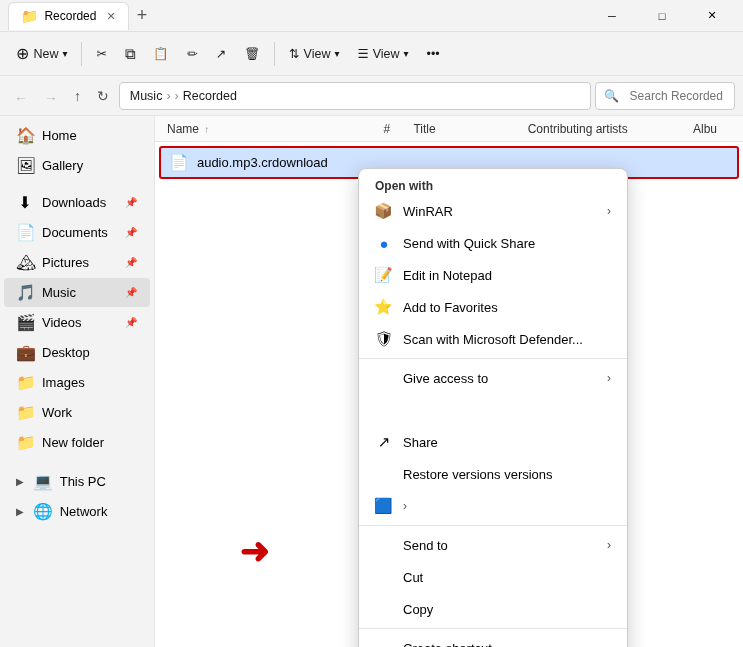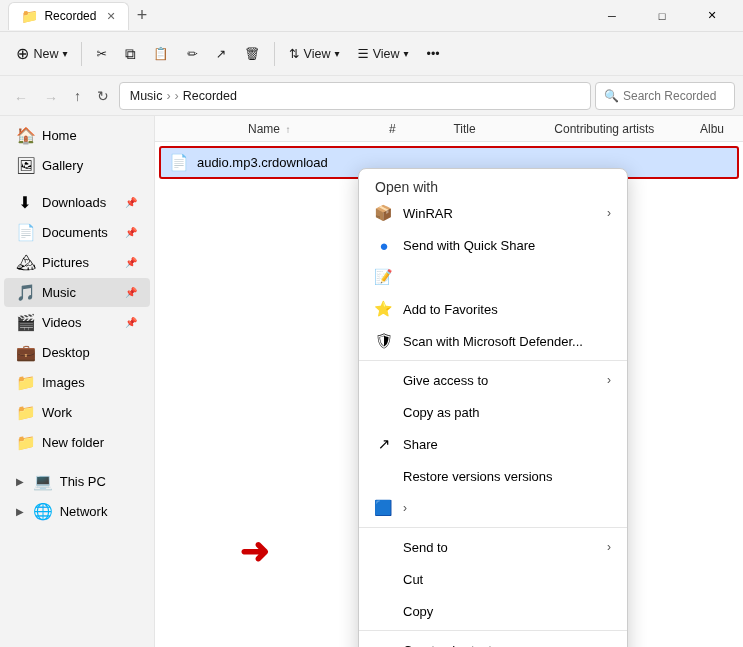--- a/index.html
+++ b/index.html
@@ -57,42 +57,42 @@
     .sidebar-expand { font-size: 10px; color: #555; margin-right: 2px; }
 
     
     .content { flex: 1; background: #fff; display: flex; flex-direction: column; }
 
     
     .col-headers {
       display: flex; align-items: center; height: 26px; border-bottom: 1px solid #e5e5e5; background: #fafafa; padding: 0 6px;
     }
     .col-sort-arrow { font-size: 10px; color: #888; margin-left: 2px; }
-    .col-header { font-size: 12px; color: #333; padding: 0 6px; cursor: pointer; white-space: nowrap; text-align: center; }
+    .col-header { font-size: 12px; color: #333; padding: 0 6px; cursor: pointer; white-space: nowrap; }
 
     
     .file-list { flex: 1; overflow-y: auto; padding: 4px; }
     .file-item {
       display: flex; align-items: center; gap: 8px; padding: 5px 8px; border-radius: 3px; cursor: pointer; position: relative;
     }
     .file-item.selected { background: #cfe2ff; border: 2px solid #cc0000; }
     .file-icon { font-size: 16px; }
     .context-menu {
       position: absolute; top: 168px; left: 358px; width: 270px; background: #fff; border: 1px solid #ccc; border-radius: 8px;
       box-shadow: 0 4px 20px rgba(0,0,0,0.2); z-index: 200; padding: 4px 0; font-size: 13px;
     }
     .ctx-item {
       display: flex; align-items: center; gap: 10px; padding: 7px 16px; cursor: pointer; position: relative;
     }
     .ctx-icon { width: 18px; height: 18px; display: flex; align-items: center; justify-content: center; font-size: 15px; flex-shrink: 0; }
     .ctx-label { flex: 1; }
     .ctx-arrow { color: #555; font-size: 12px; }
     .ctx-separator { height: 1px; background: #e5e5e5; margin: 3px 0; }
     .ctx-section-header {
-      padding: 6px 16px 2px; font-size: 14px; color: #333; font-weight: 400;
+      padding: 6px 16px 2px; font-size: 12px; color: #333; font-weight: 700;
     }
 
     
     .red-arrow {
       position: absolute; left: 240px; top: 530px; z-index: 300; color: #cc0000; font-size: 36px; font-weight: bold;
     }
   </style>
 </head>
 <body>
 
@@ -157,21 +157,21 @@
   <button class="nav-btn">↑</button>
   <button class="nav-btn">↻</button>
   <div class="breadcrumb-bar">
     <span class="breadcrumb-item">Music</span>
     <span class="breadcrumb-sep">›</span>
     <span class="breadcrumb-sep">›</span>
     <span class="breadcrumb-item">Recorded</span>
   </div>
   <div class="search-box">
     <span>🔍</span>
-    <input type="text" style="border: none; outline: none; font-size: 12px; width: 100px;" placeholder="Search Recorded">
+    <input type="text" style="border: none; outline: none; font-size: 12px; width: 100px; text-align: right;" placeholder="Search Recorded">
   </div>
 </div>
 
 <div class="main-layout">
 
   <div class="sidebar">
     <div class="sidebar-item">
       <span class="sidebar-icon">🏠</span>
       <span>Home</span>
     </div>
@@ -274,40 +274,40 @@
     <span class="ctx-icon">📦</span>
     <span class="ctx-label">WinRAR</span>
     <span class="ctx-arrow">›</span>
   </div>
   <div class="ctx-item">
     <span class="ctx-icon" style="color:#1a73e8;">●</span>
     <span class="ctx-label">Send with Quick Share</span>
   </div>
   <div class="ctx-item">
     <span class="ctx-icon">📝</span>
+    <span class="ctx-label">Edit in Notepad</span>
   </div>
   <div class="ctx-item">
     <span class="ctx-icon">⭐</span>
     <span class="ctx-label">Add to Favorites</span>
   </div>
   <div class="ctx-item">
     <span class="ctx-icon">🛡</span>
     <span class="ctx-label">Scan with Microsoft Defender...</span>
   </div>
 
   <div class="ctx-separator"></div>
 
   <div class="ctx-item">
     <span class="ctx-icon"></span>
     <span class="ctx-label">Give access to</span>
     <span class="ctx-arrow">›</span>
   </div>
   <div class="ctx-item">
     <span class="ctx-icon"></span>
-    <span class="ctx-label">Copy as path</span>
   </div>
   <div class="ctx-item">
     <span class="ctx-icon">↗</span>
     <span class="ctx-label">Share</span>
   </div>
   <div class="ctx-item">
     <span class="ctx-icon"></span>
     <span class="ctx-label">Restore versions versions</span>
   </div>
   <div class="ctx-item">

